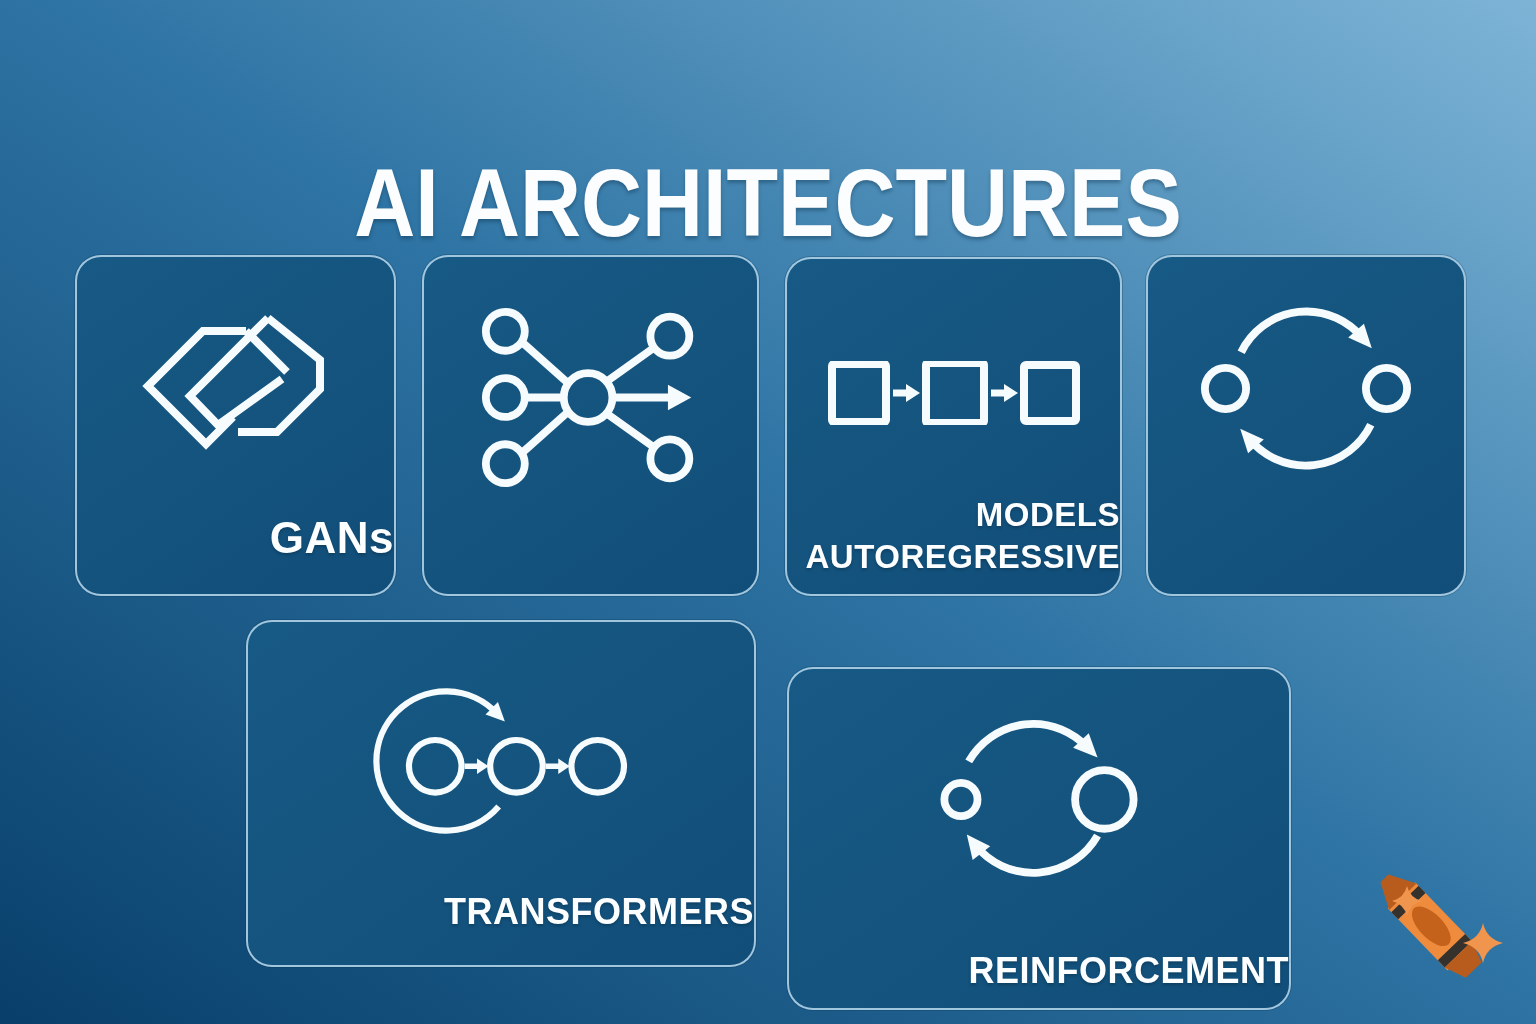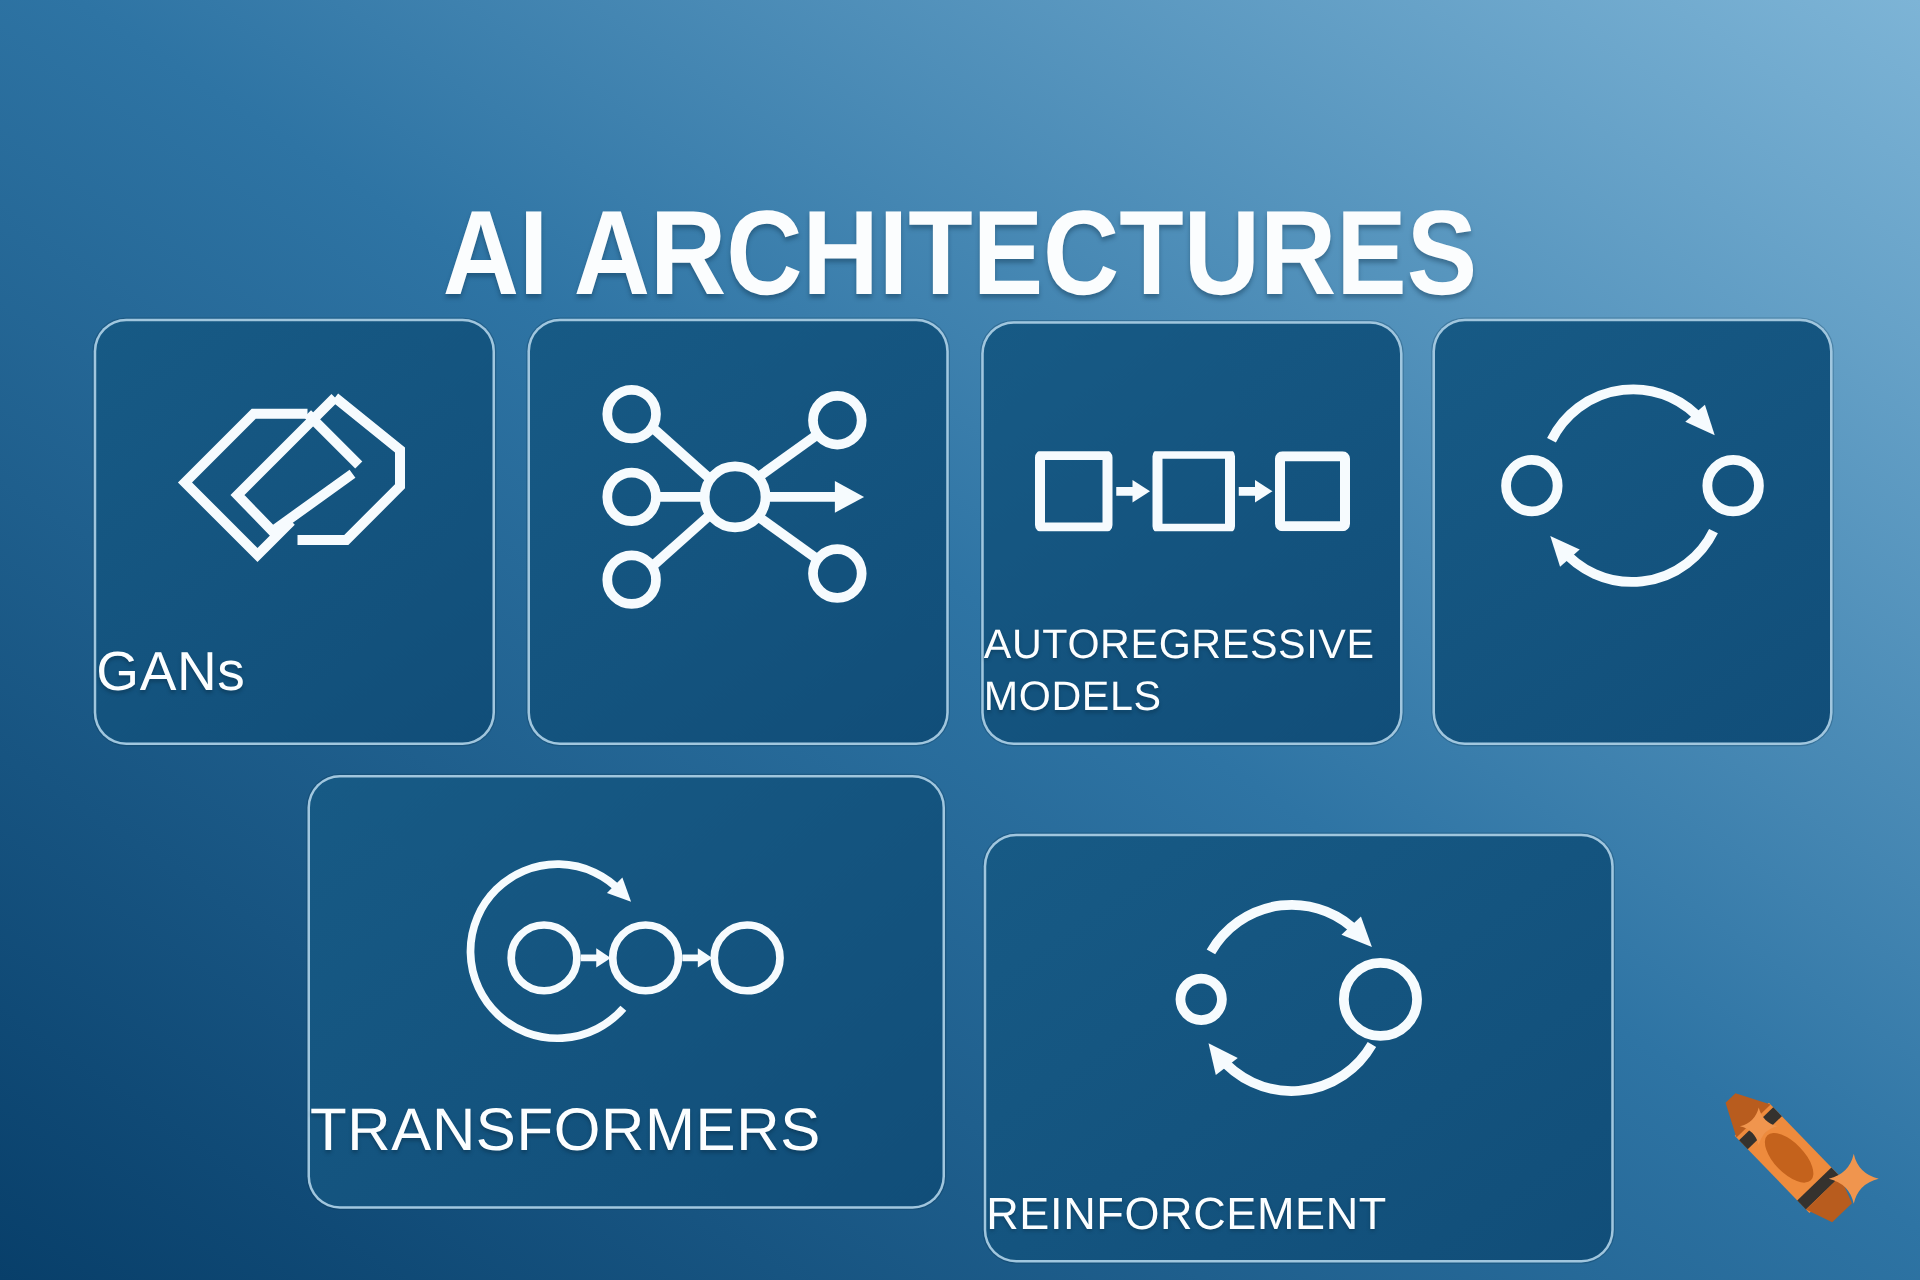--- a/index.html
+++ b/index.html
@@ -28,27 +28,27 @@
   #card-transformers{left:246px;top:620px;width:506px;height:343px;}
   #card-rl{left:787px;top:623px;width:500px;height:339px;margin-top:44px;}
   .card-icon{position:absolute;left:50%;transform:translateX(-50%);}
   #card-gans .card-icon{top:42px;}
   #card-vaes .card-icon{top:48px;}
   #card-auto .card-icon{top:102px;}
   #card-rnn .card-icon{top:36px;}
   #card-transformers .card-icon{top:36px;}
   #card-rl .card-icon{top:30px;}
   .card-label{
-    position:absolute;left:0;right:0;text-align:left;
-    color:#fcfeff;font-weight:normal;letter-spacing:0.5px;
+    position:absolute;left:0;right:0;text-align:right;
+    color:#fcfeff;font-weight:bold;letter-spacing:0.5px;
     text-shadow:0 2px 3px rgba(8,40,62,0.4);line-height:1.28;
   }
   #card-gans .card-label,#card-vaes .card-label,#card-rnn .card-label{bottom:28px;font-size:44px;}
   #card-auto .card-label{bottom:16px;font-size:33px;}
-  #card-transformers .card-label{bottom:30px;font-size:48px;}
+  #card-transformers .card-label{bottom:30px;font-size:36px;}
   #card-rl .card-label{bottom:14px;font-size:36px;}
   .logo{position:absolute;left:1360px;top:856px;width:150px;height:146px;}
   svg{display:block;}
   .stroke{stroke:#f6fbfe;fill:none;stroke-linejoin:miter;}
   .w8{stroke-width:8px;}
   .w7{stroke-width:7px;}
   .fillw{fill:#f6fbfe;stroke:none;}
 </style>
 </head>
 <body>
@@ -87,22 +87,22 @@
   <svg class="card-icon" width="252" height="64" viewBox="0 0 252 64">
     <rect class="stroke w8" x="4" y="3" width="54" height="58" rx="2"></rect>
     <rect class="stroke w8" x="98" y="2" width="58" height="60" rx="2"></rect>
     <rect class="stroke w8" x="196" y="4" width="52" height="56" rx="2"></rect>
     <path class="stroke w7" d="M 65 32 L 81 32"></path>
     <polygon class="fillw" points="92,32 78,23 78,41"></polygon>
     <path class="stroke w7" d="M 163 32 L 179 32"></path>
     <polygon class="fillw" points="190,32 176,23 176,41"></polygon>
   </svg>
   <div class="card-label">
+    <div>MODELS</div>
     <div>AUTOREGRESSIVE</div>
-    <div>MODELS</div>
   </div>
 </div>
 
 <div class="card" id="card-rnn">
   <svg class="card-icon" width="216" height="192" viewBox="0 0 220 195">
     <path class="stroke w8" d="M 44 60 A 74 74 0 0 1 168 46"></path>
     <polygon class="fillw" points="177,56 153,45 169,31"></polygon>
     <path class="stroke w8" d="M 176 134 A 74 74 0 0 1 52 148"></path>
     <polygon class="fillw" points="43,138 67,149 51,163"></polygon>
     <circle class="stroke w8" cx="28" cy="97" r="21"></circle>

